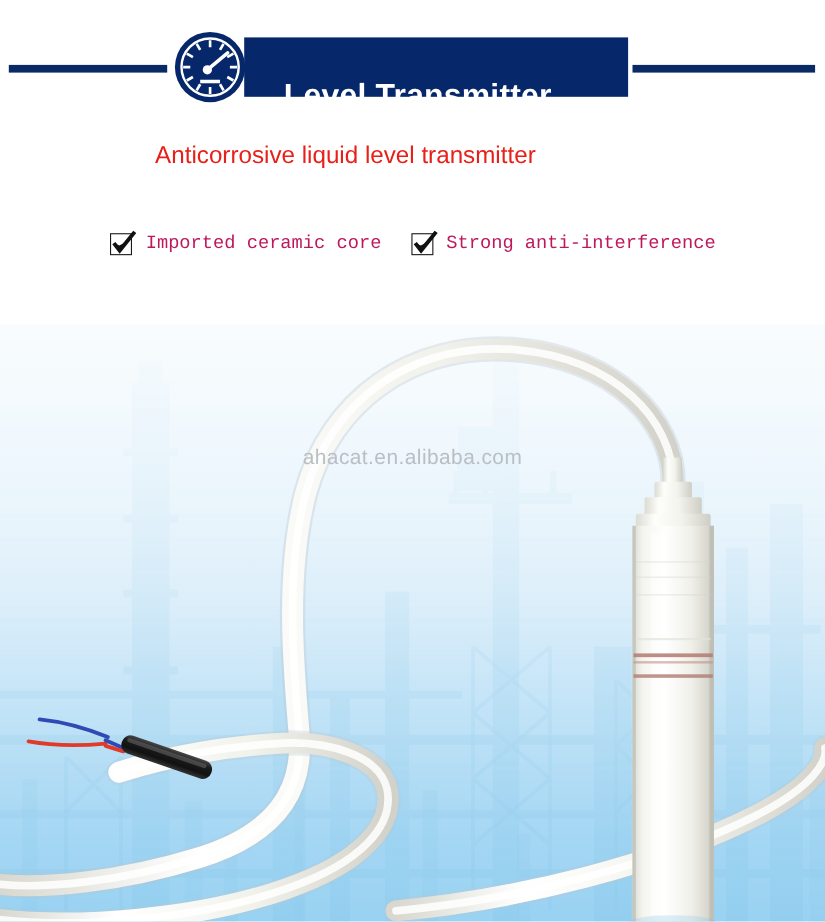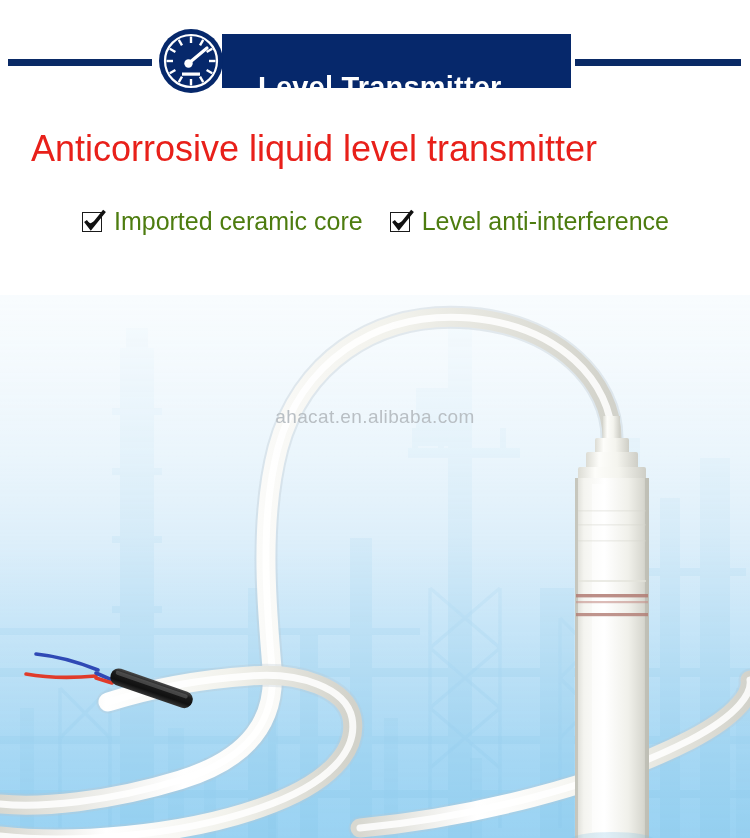--- a/index.html
+++ b/index.html
@@ -74,21 +74,21 @@
     width: 70px; height: 70px;
     z-index: 3;
   }
 
   .subtitle {
     position: absolute;
     left: 0; top: 128px;
     width: 628px;
     text-align: center;
     color: #e8201a;
-    font-size: 36px;
+    font-size: 22px;
     font-weight: normal;
     white-space: nowrap;
   }
 
   .features {
     position: absolute;
     left: 0; top: 200px;
     width: 750px;
   }
   .feature-row {
@@ -97,23 +97,24 @@
     justify-content: center;
     height: 42px;
   }
   .feature-row.row1 { gap: 26px; }
   .feature {
     display: flex;
     align-items: center;
     gap: 7px;
   }
   .feature-text {
-    font-size: 25px;
-    color: #4d7c0f;
+    font-size: 17px;
+    color: #be185d;
     white-space: nowrap;
+    font-family: Liberation Mono, monospace;
   }
 
   .check-box {
     position: relative;
     width: 26px;
     height: 26px;
     flex: 0 0 auto;
   }
   .check-box .box {
     position: absolute;
@@ -230,21 +231,21 @@
         </div>
 
         <div class="feature">
           <span class="check-box">
             <span class="box"></span>
             <svg width="26" height="26" viewBox="0 0 26 26">
               <path d="M4.5 13.2 L9.5 19.5 L24 2.5 L20 9.5 L9.6 15.2 Z" fill="#111111"></path>
               <path d="M4.5 13.0 L9.8 19.8 L23.5 2.8" fill="none" stroke="#111111" stroke-width="3.6" stroke-linejoin="miter" stroke-linecap="butt"></path>
             </svg>
           </span>
-          <span class="feature-text">Level anti-interference</span>
+          <span class="feature-text">Strong anti-interference</span>
         </div>
       </div>
 
 
     </div>
   </div>
 
   <div class="photo">
 
     <svg class="plant" viewBox="0 0 750 550" preserveAspectRatio="none">

